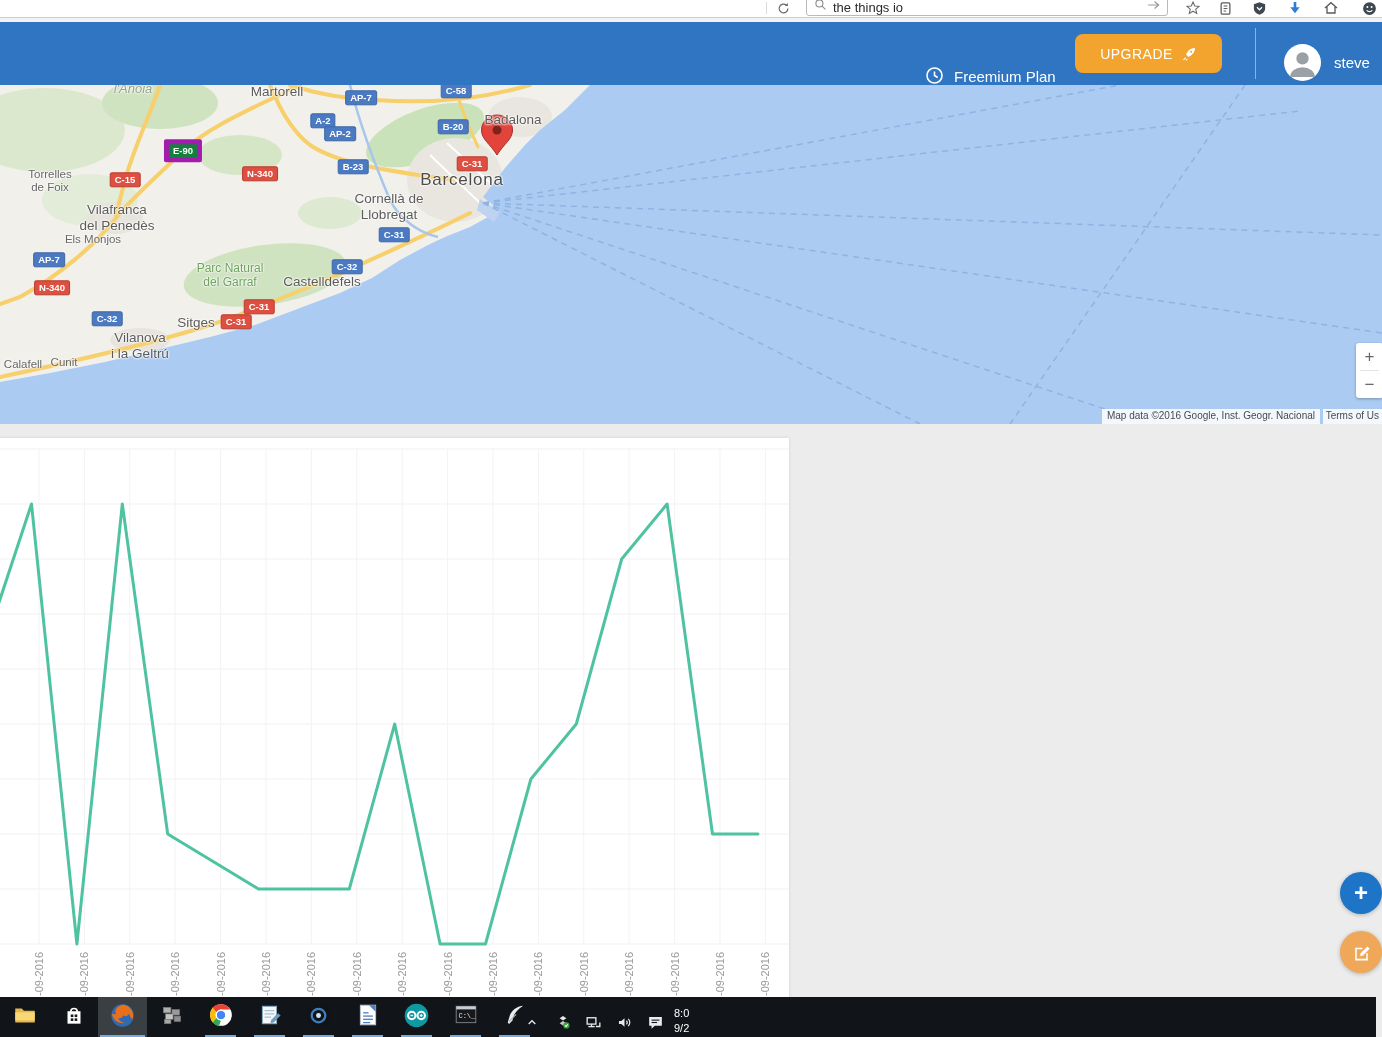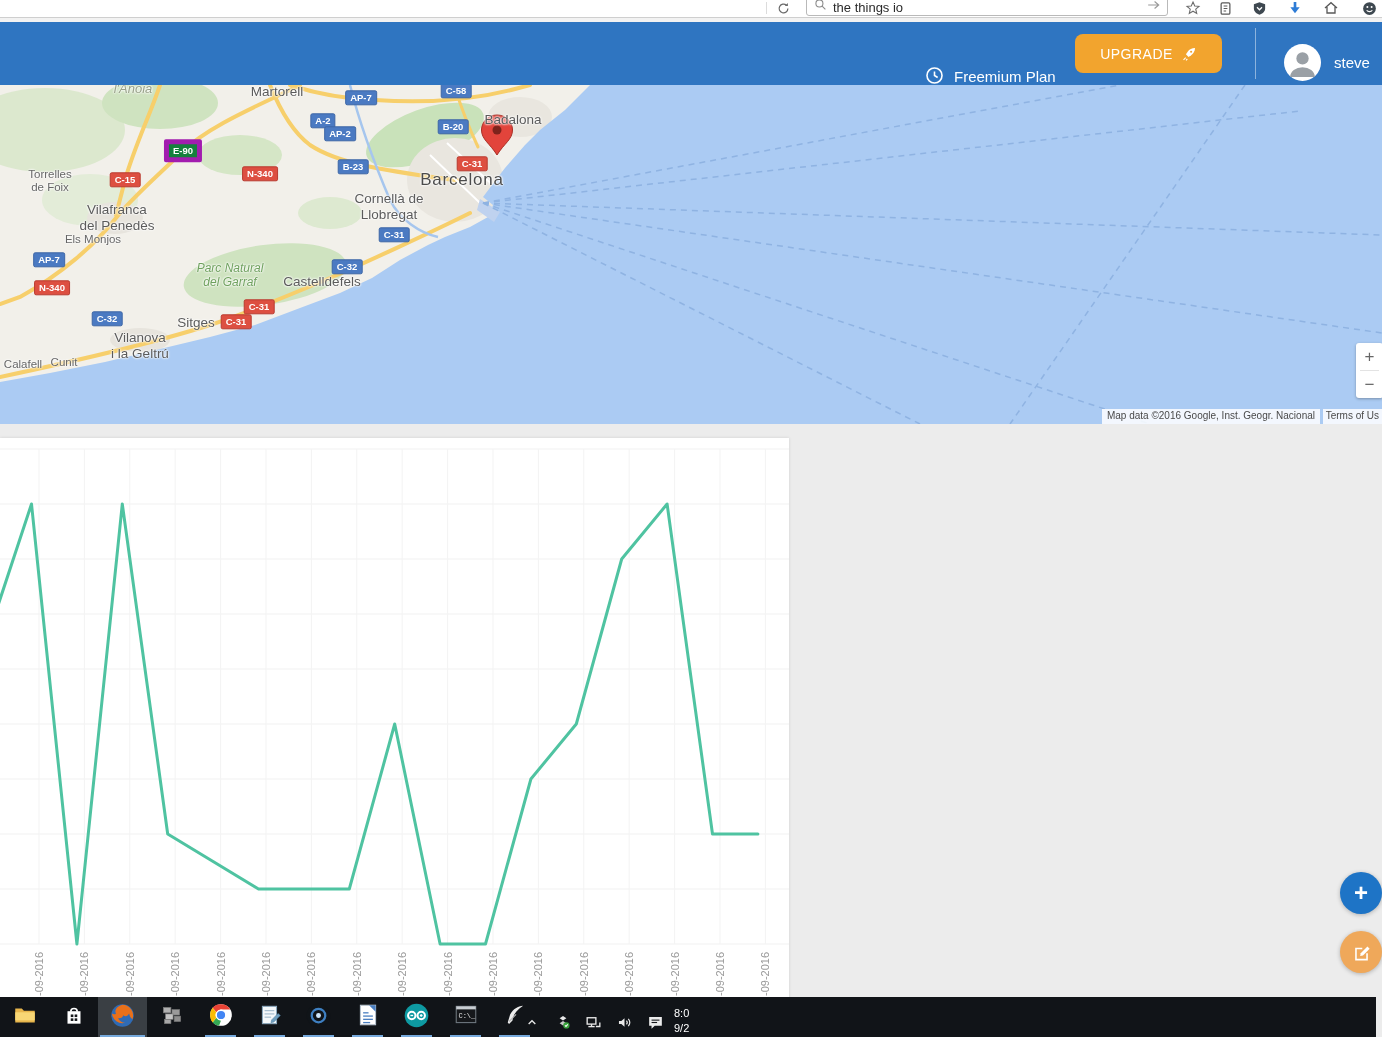--- a/index.html
+++ b/index.html
@@ -19,21 +19,21 @@
     color:#fff;font-size:14px;letter-spacing:.5px;font-family:"Liberation Sans",sans-serif;display:flex;align-items:center;justify-content:center;gap:8px;cursor:pointer;}
   #hdr-divider{position:absolute;left:1255px;top:6px;width:1px;height:51px;background:rgba(255,255,255,.45);}
   #userbox{position:absolute;left:1284px;top:0;height:80px;display:flex;align-items:center;gap:13px;color:#fff;font-size:15px;}
   
   #map{position:absolute;left:0;top:85px;width:1382px;height:339px;overflow:hidden;background:#f2f0ea;}
   .map-label{position:absolute;transform:translate(-50%,-50%);white-space:pre-line;text-align:center;color:#5b5b5b;
     text-shadow:0 0 2px #fff,0 0 2px #fff,0 0 3px #fff;line-height:1.15;}
   .map-label.lg{font-size:17px;letter-spacing:.8px;color:#4c4c4c;}
   .map-label.md{font-size:13.5px;}
   .map-label.sm{font-size:11.5px;color:#666;}
-  .map-label.park{font-size:12px;font-style:italic;color:#6fa15e;}
+  .map-label.park{font-size:12px;color:#6fa15e;}
   .map-label.region{font-size:13px;font-style:italic;color:#98a188;}
   .badge{position:absolute;transform:translate(-50%,-50%);font-size:9.5px;font-weight:bold;color:#fff;
     padding:1px 4px;border-radius:2px;line-height:1.2;}
   .badge.blue{background:#4b7ac2;border:1px solid #3d66a6;}
   .badge.red{background:#dd4f41;border:1px solid #b93b30;}
   .badge.green{background:#15803d;border:5px solid #a21caf;}
   #map-attrib{position:absolute;right:62px;bottom:0;height:13px;background:rgba(255,255,255,.85);
     font-size:10px;color:#4a4a4a;padding:1px 5px;}
   #map-terms{position:absolute;right:0;bottom:0;height:13px;background:rgba(255,255,255,.85);
     font-size:10px;color:#4a4a4a;padding:1px 3px;}

